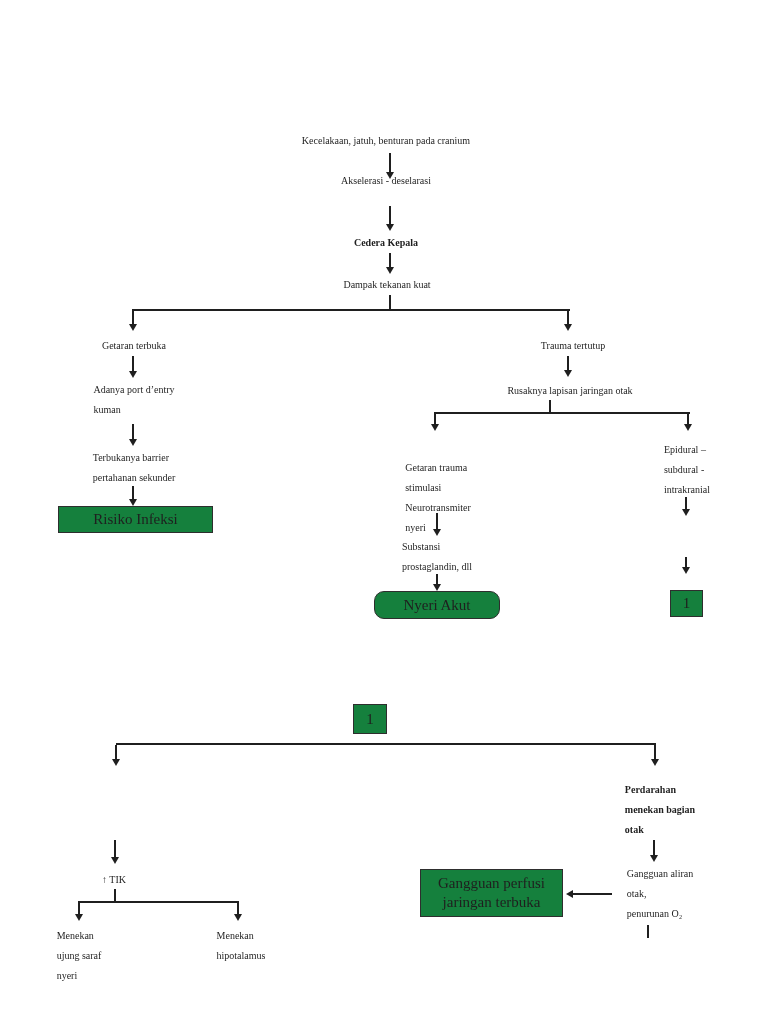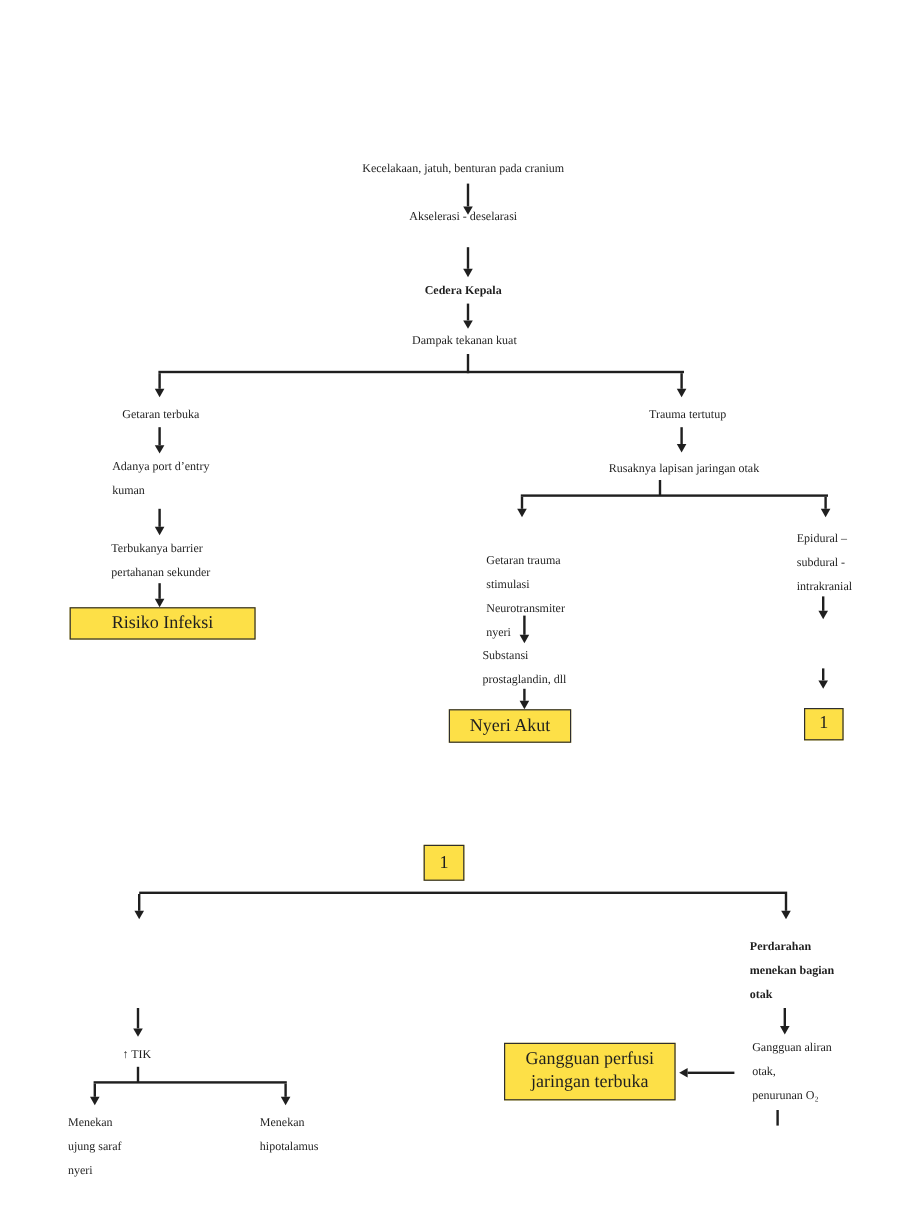--- a/index.html
+++ b/index.html
@@ -9,21 +9,21 @@
     font-family:"Liberation Serif","DejaVu Serif",serif;
     color:#1f1f1f; overflow:hidden;
   }
   .node {
     position:absolute; transform:translateX(-50%);
     white-space:pre-line; 
     font-size:10px; line-height:20px;
   }
   .node.bold { font-weight:bold; }
   .box {
-    position:absolute; border:1.5px solid #2e2e2e; background:#fde047;
+    position:absolute; border:1.5px solid #2e2e2e; background:#15803d;
     display:flex; align-items:center; justify-content:center;
     font-size:15px; line-height:19px; text-align:center; white-space:pre-line;
   }
   .line { position:absolute; background:#1f1f1f; }
   .arrow-down { position:absolute; width:9px; display:flex; flex-direction:column; align-items:center; }
   .arrow-down .shaft { width:2px; flex:1; background:#1f1f1f; }
   .arrow-down .head { width:0; height:0; border-left:4.5px solid transparent; border-right:4.5px solid transparent; border-top:7px solid #1f1f1f; }
   .arrow-left { position:absolute; display:flex; align-items:center; height:9px; }
   .arrow-left .head { width:0; height:0; border-top:4.5px solid transparent; border-bottom:4.5px solid transparent; border-right:7px solid #1f1f1f; }
   .arrow-left .shaft { height:2px; flex:1; background:#1f1f1f; }
@@ -104,21 +104,21 @@
   <div class="arrow-down" style="left:432px; top:513px; height:23px;">
       <div class="shaft"></div>
       <div class="head"></div>
     </div>
   <div class="node" style="left:437px; top:537px;">Substansi
 prostaglandin, dll</div>
   <div class="arrow-down" style="left:432px; top:574px; height:17px;">
       <div class="shaft"></div>
       <div class="head"></div>
     </div>
-  <div class="box" style="left:374px; top:591px; width:102px; height:28px;">Nyeri Akut</div>
+  <div class="box" style="left:374px; top:591px; width:126px; height:28px;border-radius:10px;">Nyeri Akut</div>
 
   <div class="node" style="left:687px; top:440px;">Epidural –
 subdural -
 intrakranial</div>
   <div class="arrow-down" style="left:681px; top:497px; height:19px;">
       <div class="shaft"></div>
       <div class="head"></div>
     </div>
   <div class="arrow-down" style="left:681px; top:557px; height:17px;">
       <div class="shaft"></div>

